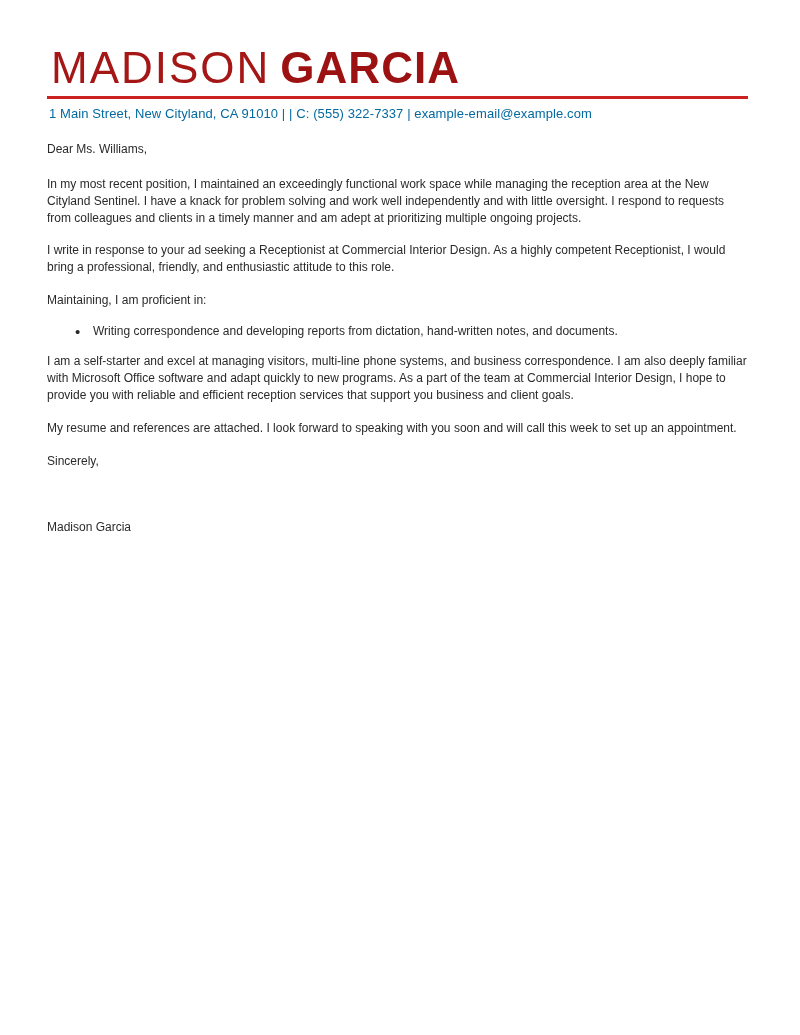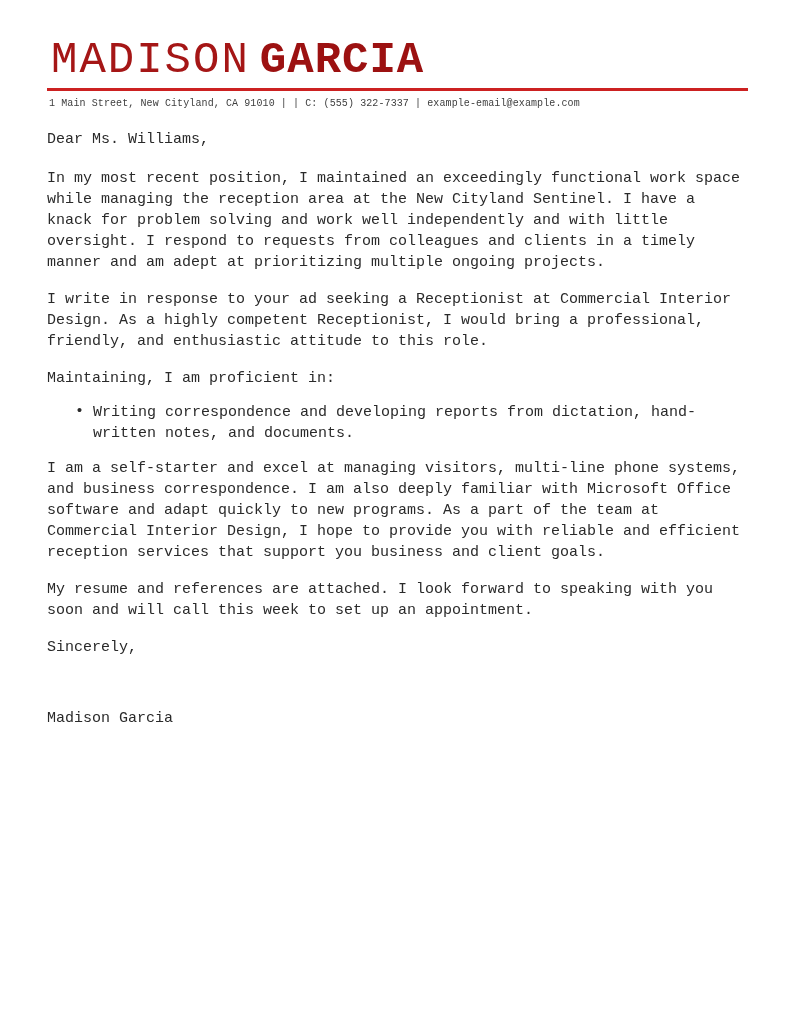--- a/index.html
+++ b/index.html
@@ -5,23 +5,23 @@
   html, body {
     margin: 0;
     padding: 0;
     background: #ffffff;
   }
   .page {
     position: relative;
     width: 800px;
     height: 966px;
     background: #ffffff;
-    margin: 8px auto;
+    margin: 16px auto;
     overflow: hidden;
-    font-family: Liberation Mono, monospace;
+    font-family: Liberation Sans, sans-serif;
     -webkit-font-smoothing: antialiased;
   }
   .sheet {
     position: absolute;
     left: 47px;
     top: 30px;
     width: 701px;
   }
 
   
@@ -47,32 +47,32 @@
     letter-spacing: 1px;
     margin-left: 10px;
   }
   .rule {
     height: 3px;
     background: #cc2121;
     width: 701px;
     margin: 0 0 6px 0;
   }
   .contact-line {
-    font-size: 10px;
-    color: #404040;
+    font-size: 13px;
+    color: #0369a1;
     letter-spacing: 0.1px;
     white-space: nowrap;
     margin: 0 0 0 2px;
     line-height: 1.4;
   }
 
   
   .body {
     margin-top: 18px;
-    font-size: 15px;
+    font-size: 12px;
     color: #2a2a2a;
     line-height: 1.40;
   }
   .para {
     margin: 0 0 16px 0;
     text-align: left;
   }
   .para.salutation {
     margin-bottom: 18px;
   }

